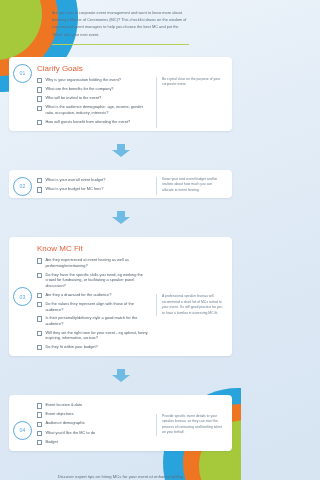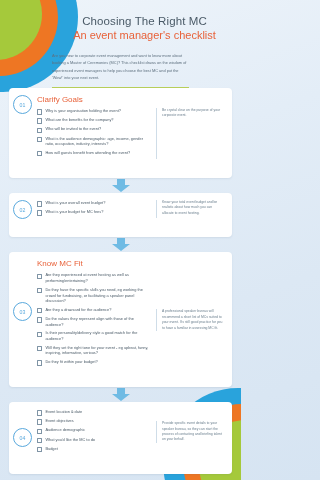--- a/index.html
+++ b/index.html
@@ -23,21 +23,21 @@
   .h-title{font-size:11.5px;color:#4a5a67;letter-spacing:.1px;line-height:1.25;}
   .h-sub{font-size:11px;color:#e8623a;margin-top:1px;line-height:1.25;}
   .intro{
     margin:9px 52px 0 52px;padding-bottom:6px;
     border-bottom:1px solid #b8cf5a;
     font-size:3.9px;line-height:1.85;color:#5d6f7e;text-align:left;
   }
 
   .card{
     position:relative;background:#ffffff;border-radius:4px;
-    margin:0 9px;padding:7px 8px 19px 28px;
+    margin:12px 9px;padding:7px 8px 3px 28px;
     box-shadow:0 1px 2px rgba(60,90,120,.10);
   }
   .badge{
     position:absolute;left:4px;width:17px;height:17px;border-radius:50%;
     border:1.6px solid #5aa9dd;background:#fff;
     display:flex;align-items:center;justify-content:center;
     font-size:5.2px;color:#5aa9dd;
   }
   .c-title{font-size:8px;color:#e8623a;margin:0 0 4px 0;}
   .body{display:flex;gap:6px;}
@@ -66,24 +66,20 @@
 
 <div class="corner tl tl1"></div>
 <div class="corner tl2"></div>
 <div class="corner tl3"></div>
 <div class="br br1"></div>
 <div class="br br2"></div>
 <div class="br br3"></div>
 
 <div class="page">
 
-  <div class="header">
-    <div class="h-title">Choosing The Right MC</div>
-    <div class="h-sub">An event manager's checklist</div>
-  </div>
   <div class="intro">Are you new to corporate event management and want to know more about booking a Master of Ceremonies (MC)? This checklist draws on the wisdom of experienced event managers to help you  choose the best MC and put the 'Wow!' into your next event.</div>
 
   <div class="card">
     <div class="badge">01</div>
     <div class="c-title">Clarify Goals</div>
     <div class="body">
       <div class="items">
         <div class="item">
             <span class="cbx"></span>
             <span class="itxt">Why is your organisation holding the event?</span>

